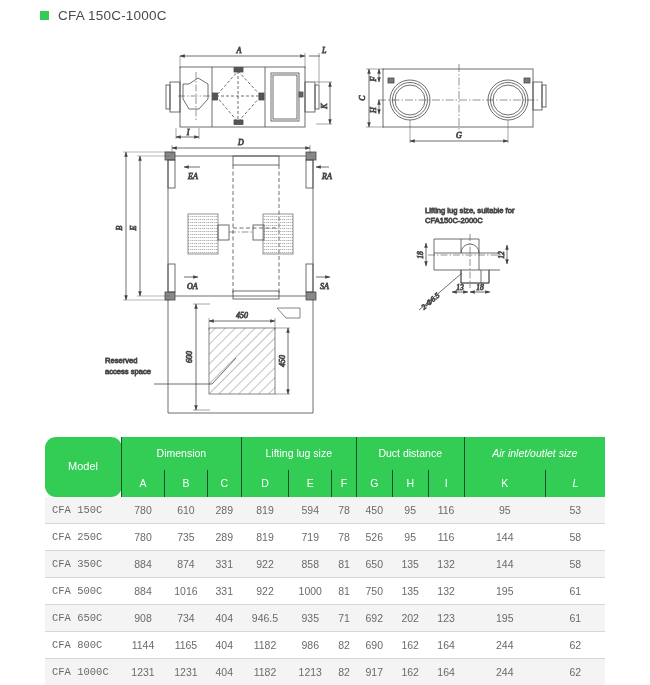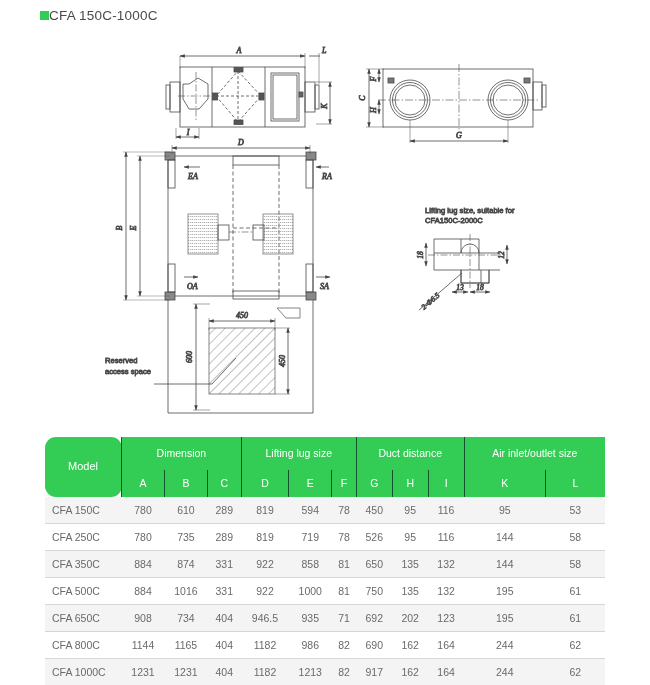--- a/index.html
+++ b/index.html
@@ -16,20 +16,21 @@
     overflow: hidden;
   }
 
   
   .title-row {
     position: absolute;
     left: 40px;
     top: 8px;
     display: flex;
     align-items: center;
+    gap: 9px;
   }
   .title-bullet {
     width: 9px;
     height: 9px;
     background: #33cc55;
     display: block;
   }
   .title-text {
     font-size: 13.5px;
     color: #4a4a4a;
@@ -68,33 +69,34 @@
     padding: 3px 2px;
     line-height: 1.25;
   }
   table.spec th.model-cell {
     font-size: 11px;
     width: 72px;
     border-radius: 11px;
   }
   table.spec th.grp { height: 27px; }
   table.spec th.sub { height: 21px; }
-  table.spec th:last-child { border-right: none; }
+  table.spec th:last-child { border-right: none; font-style: italic; }
   table.spec td {
     text-align: center;
     padding: 7px 2px;
     border-bottom: 1px solid #d6d6d6;
     font-size: 10.5px;
     color: #6a6a6a;
     white-space: nowrap;
   }
   table.spec td.model {
     text-align: left;
     padding-left: 7px;
     color: #6a6a6a;
+    font-family: Liberation Mono, monospace;
   }
   table.spec tbody tr.odd td { background: #f4f4f4; }
   table.spec tbody tr.even td { background: #ffffff; }
   table.spec tbody tr:first-child td { border-top: none; }
 
   
   .dim { font-family: "Liberation Serif", serif; font-style: italic; font-size: 8px; fill: #3a3a3a; }
   .dimn { font-family: "Liberation Serif", serif; font-style: italic; font-size: 7.5px; fill: #3a3a3a; }
   .note { font-family: "Liberation Sans", sans-serif; font-size: 7.6px; fill: #555555; }
 </style>

